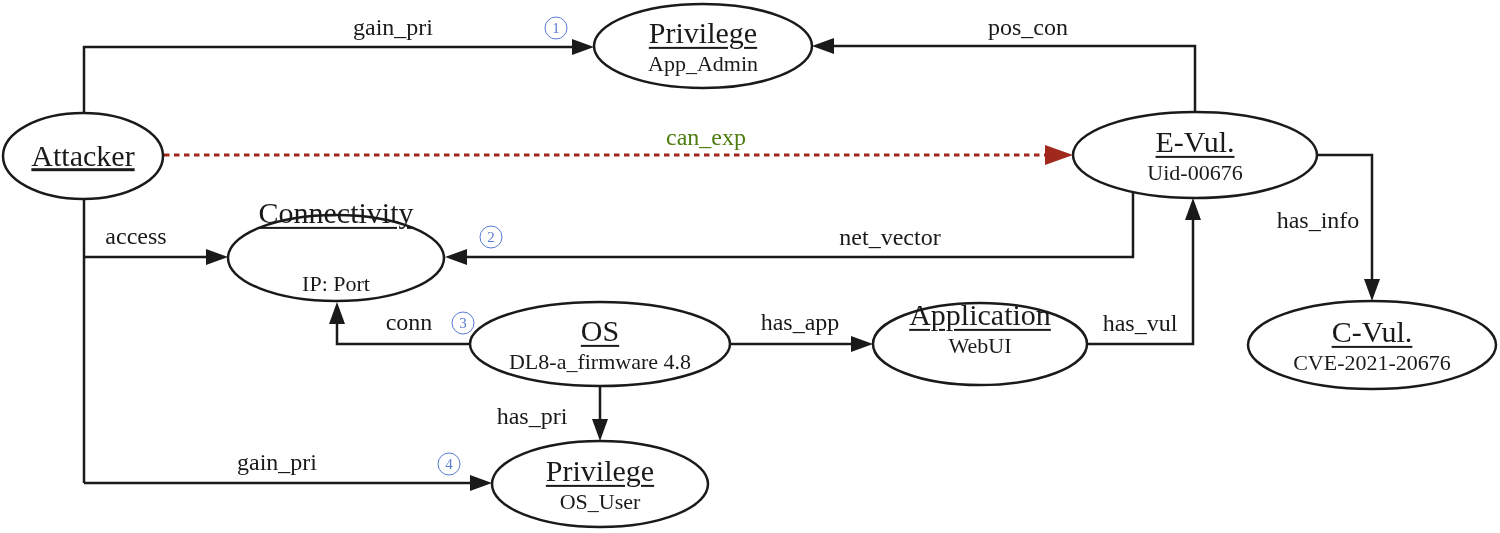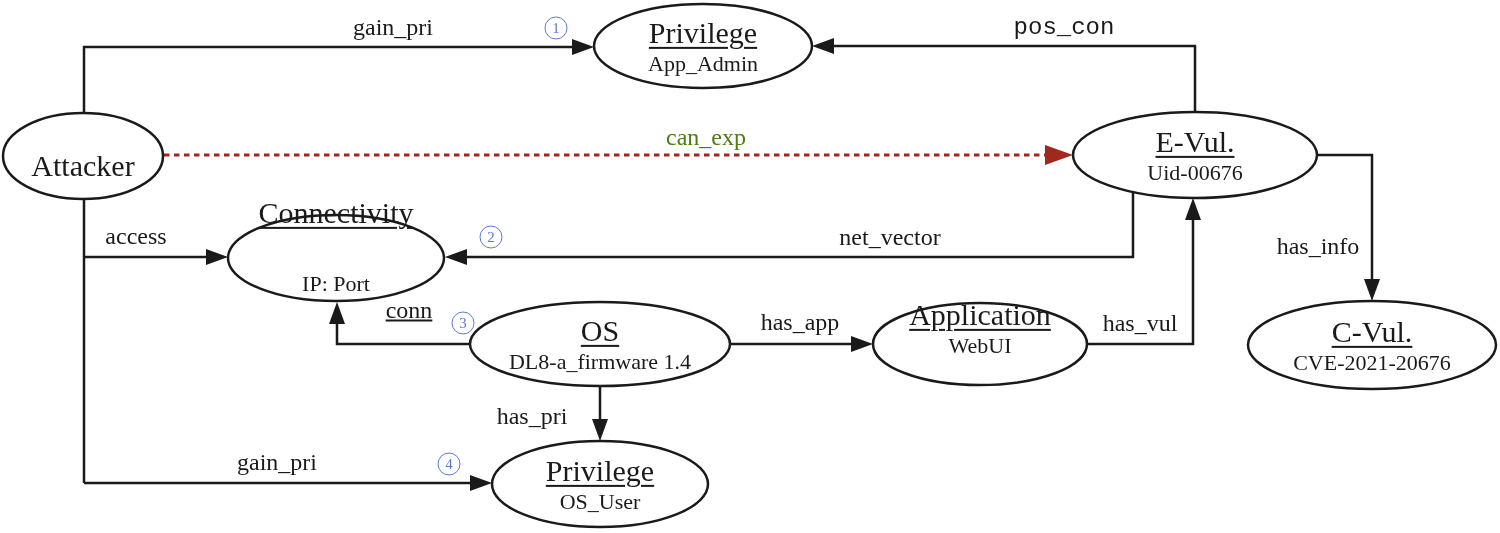--- a/index.html
+++ b/index.html
@@ -71,68 +71,68 @@
     <polygon points="445,257 467,249 467,265" fill="#1a1a1a"></polygon>
     <polygon points="337,302 329,324 345,324" fill="#1a1a1a"></polygon>
     <polygon points="873,344 851,336 851,352" fill="#1a1a1a"></polygon>
     <polygon points="1193,198 1185,220 1201,220" fill="#1a1a1a"></polygon>
     <polygon points="1372,301 1364,279 1380,279" fill="#1a1a1a"></polygon>
     <polygon points="600,441 592,419 608,419" fill="#1a1a1a"></polygon>
     <polygon points="492,483 470,475 470,491" fill="#1a1a1a"></polygon>
     <polygon points="1073,155 1045,145 1045,165" fill="#a1281d"></polygon>
   </svg>
 
-  <div class="node" style="left:83px; top:166px;">
+  <div class="node" style="left:83px; top:156px;text-decoration:underline;">
     <span class="t">Attacker</span>
   </div>
 
   <div class="node" style="left:703px; top:46px;">
     <span class="t u">Privilege</span>
     <span class="s">App_Admin</span>
   </div>
 
   <div class="node" style="left:1195px; top:155px;">
     <span class="t u">E-Vul.</span>
     <span class="s">Uid-00676</span>
   </div>
 
   <div class="node" style="left:336px; top:246px;gap:40px;">
     <span class="t u">Connectivity</span>
     <span class="s">IP: Port</span>
   </div>
 
   <div class="node" style="left:600px; top:344px;">
     <span class="t u">OS</span>
-    <span class="s">DL8-a_firmware 1.4</span>
+    <span class="s">DL8-a_firmware 4.8</span>
   </div>
 
   <div class="node" style="left:980px; top:328px;">
     <span class="t u">Application</span>
     <span class="s">WebUI</span>
   </div>
 
   <div class="node" style="left:1372px; top:345px;">
     <span class="t u">C-Vul.</span>
     <span class="s">CVE-2021-20676</span>
   </div>
 
   <div class="node" style="left:600px; top:484px;">
     <span class="t u">Privilege</span>
     <span class="s">OS_User</span>
   </div>
 
   <div class="elabel" style="left:393px; top:27px;">gain_pri</div>
-  <div class="elabel" style="left:1064px; top:27px;font-family:Liberation Mono, monospace;">pos_con</div>
+  <div class="elabel" style="left:1028px; top:27px;">pos_con</div>
   <div class="elabel red" style="left:706px; top:137px;">can_exp</div>
   <div class="elabel" style="left:136px; top:236px;">access</div>
   <div class="elabel" style="left:890px; top:237px;">net_vector</div>
-  <div class="elabel" style="left:409px; top:310px;text-decoration:underline;">conn</div>
+  <div class="elabel" style="left:409px; top:322px;">conn</div>
   <div class="elabel" style="left:800px; top:322px;">has_app</div>
   <div class="elabel" style="left:1140px; top:323px;">has_vul</div>
-  <div class="elabel" style="left:1318px; top:246px;">has_info</div>
+  <div class="elabel" style="left:1318px; top:220px;">has_info</div>
   <div class="elabel" style="left:532px; top:416px;">has_pri</div>
   <div class="elabel" style="left:277px; top:462px;">gain_pri</div>
 
   <div class="step" style="left:556px; top:28px;">1</div>
   <div class="step" style="left:491px; top:237px;">2</div>
   <div class="step" style="left:463px; top:323px;">3</div>
   <div class="step" style="left:449px; top:464px;">4</div>
 
 </div>
 

